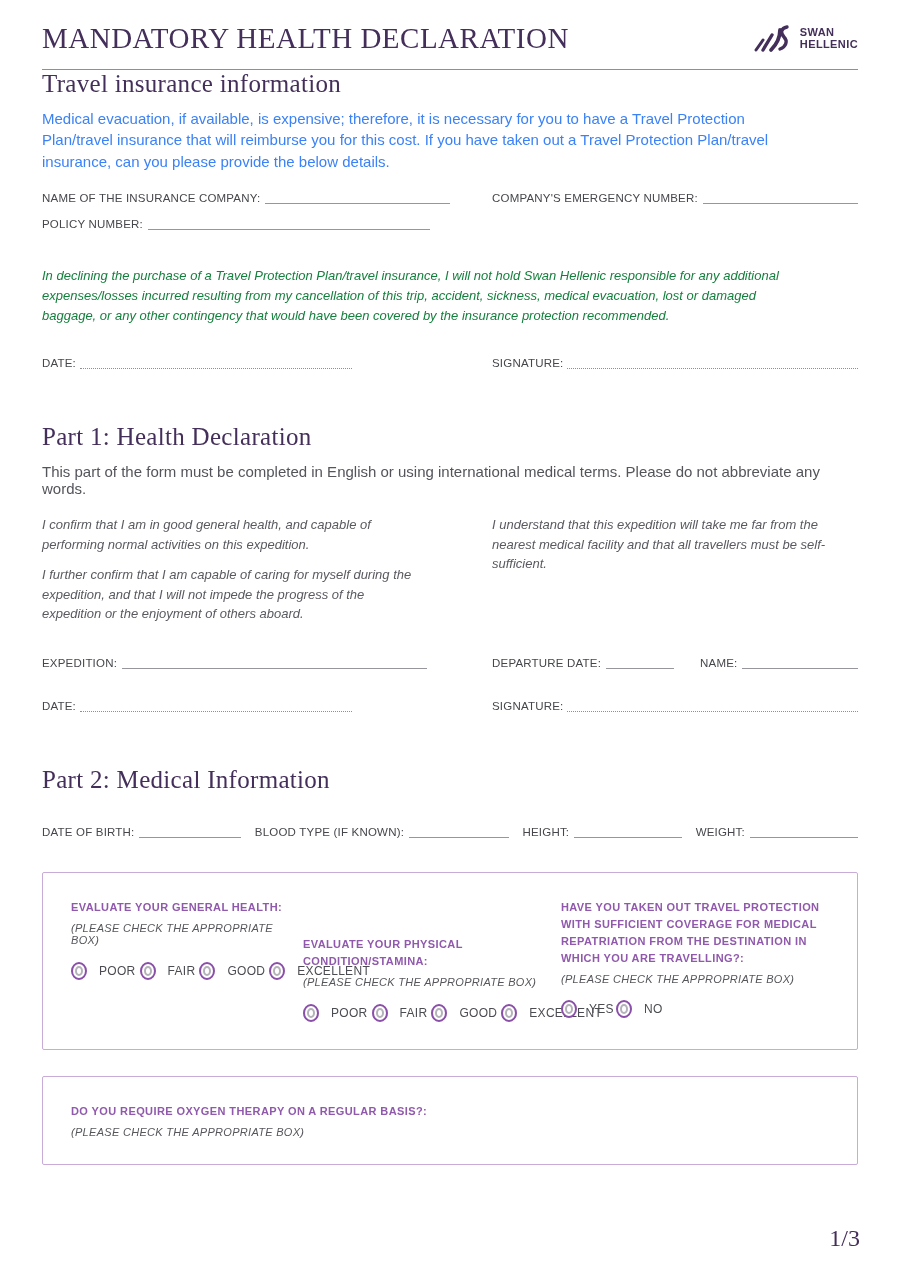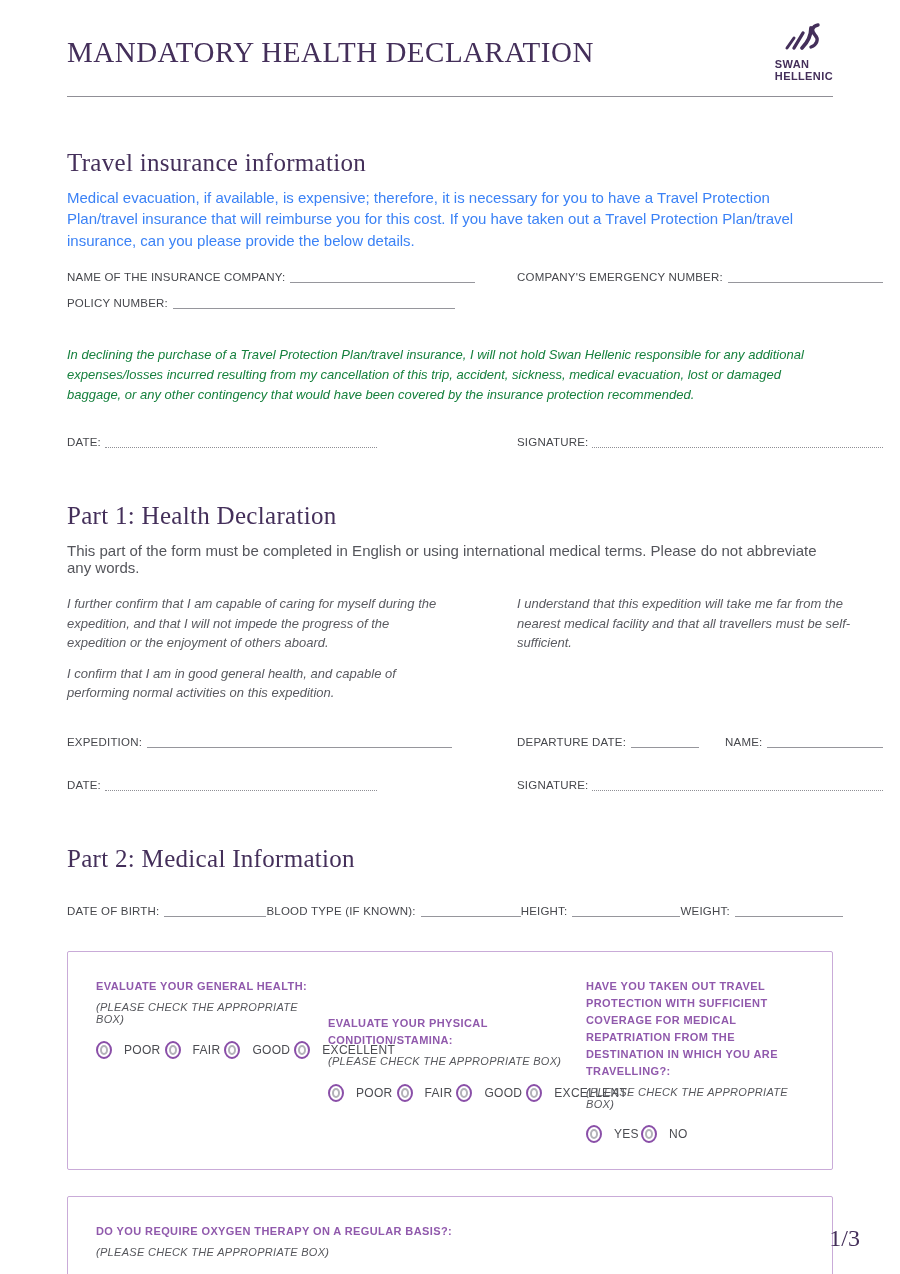--- a/index.html
+++ b/index.html
@@ -1,37 +1,37 @@
 <!DOCTYPE html>
 <html><head>
 <meta charset="utf-8">
 <style>
   * { margin:0; padding:0; box-sizing:border-box; }
   html,body { background:#ffffff; }
   .page {
     width:900px; height:1274px; margin:0 auto; background:#ffffff;
-    padding:0 67px; overflow:hidden; position:relative;
+    padding:0 42px; overflow:hidden; position:relative;
     font-family:"Liberation Sans", sans-serif; color:#54555b;
   }
   
   header { display:flex; justify-content:space-between; align-items:center; padding-top:22px; }
   h1.title {
     font-family:"Liberation Serif", serif; font-weight:400; font-size:29px;
     color:#442f5a; letter-spacing:0.5px;
   }
-  .brand { display:flex; align-items:center; gap:7px;flex-direction:column; }
+  .brand { display:flex; align-items:center; gap:7px; }
   .brand-text { display:flex; flex-direction:column; line-height:1.05; }
   .brand-text span { font-size:11px; font-weight:700; letter-spacing:0.4px; color:#442f5a; }
   .rule { border-bottom:1.5px solid #908f96; margin-top:14px; }
   
   h2.sec {
     font-family:"Liberation Serif", serif; font-weight:400; font-size:25px;
     color:#442f5a; letter-spacing:0.3px;
   }
-  .sec1 { margin-top:52px; }
+  .sec1 { }
   .intro { margin-top:10px; font-size:15px; line-height:1.42; color:#3b82f6; max-width:745px; }
   
   .frow { display:flex; align-items:flex-end; }
   .flabel { font-size:11.5px; color:#46474c; letter-spacing:0.2px; white-space:nowrap; }
   .line { display:inline-block; border-bottom:1.3px solid #96969c; height:14px; margin-left:5px; }
   .dotline { display:inline-block; border-bottom:1.6px dotted #8f8f95; height:13px; margin-left:4px; }
   .grow { flex:1; }
   .w185 { width:185px; } .w282 { width:282px; }
   .w305 { width:305px; } .w272 { width:272px; }
   .two-col-row { display:grid; grid-template-columns:408px 366px; column-gap:42px; }
@@ -126,22 +126,22 @@
       <span class="flabel">SIGNATURE:</span>
       <span class="dotline grow"></span>
     </div>
   </div>
 
   <h2 class="sec part-head">Part 1: Health Declaration</h2>
   <p class="p1intro">This part of the form must be completed in English or using international medical terms. Please do not abbreviate any words.</p>
 
   <div class="cols">
     <div>
+      <p>I confirm that I am in good general health, and capable of performing normal activities on this expedition.</p>
       <p>I further confirm that I am capable of caring for myself during the expedition, and that I will not impede the progress of the expedition or the enjoyment of others aboard.</p>
-      <p>I confirm that I am in good general health, and capable of performing normal activities on this expedition.</p>
     </div>
     <div>
       <p>I understand that this expedition will take me far from the nearest medical facility and that all travellers must be self-sufficient.</p>
     </div>
   </div>
 
   <div class="two-col-row exp-row">
     <div class="frow">
       <span class="flabel">EXPEDITION:</span>
       <span class="line w305"></span>

